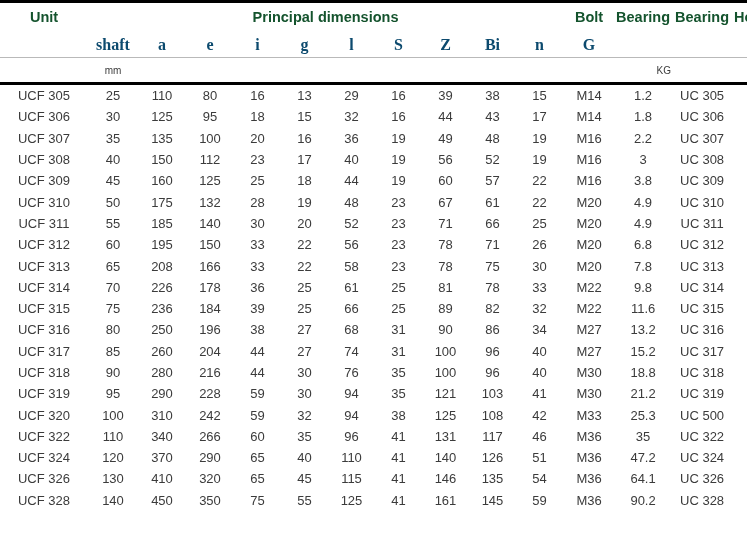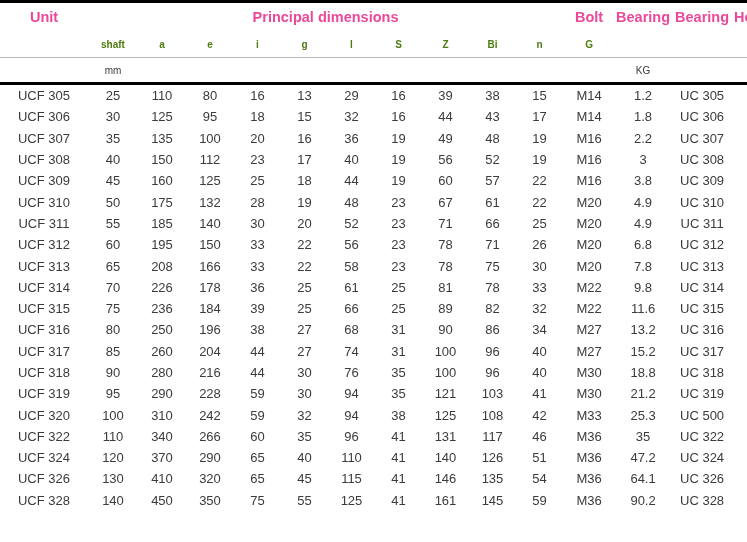--- a/index.html
+++ b/index.html
@@ -37,47 +37,48 @@
     vertical-align: middle;
     white-space: nowrap;
     overflow: hidden;
   }
 
   
   tr.group-row th {
     height: 28px;
     font-size: 14.5px;
     font-weight: bold;
-    color: #ec4899;
+    color: #14532d;
     border-top: 3px solid #000000;
     padding-bottom: 1px;
     text-align: center;
   }
   th.group-principal {
     text-align: left;
     padding-left: 9px;
   }
 
   
   tr.sym-row th {
     height: 25px;
-    font-size: 10px;
+    font-size: 16px;
     font-weight: bold;
-    color: #4d7c0f;
+    color: #0c4a6e;
     border-bottom: 1px solid #b9b9b9;
+    font-family: Liberation Serif, serif;
   }
 
   
   tr.unit-row td {
     height: 24px;
     font-size: 10px;
     color: #3b3b3b;
     border-bottom: 3px solid #000000;
   }
-  tr.unit-row td.u-kg { font-size: 10px; }
+  tr.unit-row td.u-kg { font-size: 10px; text-align: right; }
 
   
   tr.data-row td {
     height: 21.3px;
     font-size: 13px;
     color: #3b3b3b;
   }
   td.c-unit {
     color: #3b7dd8;
     font-size: 13px;

